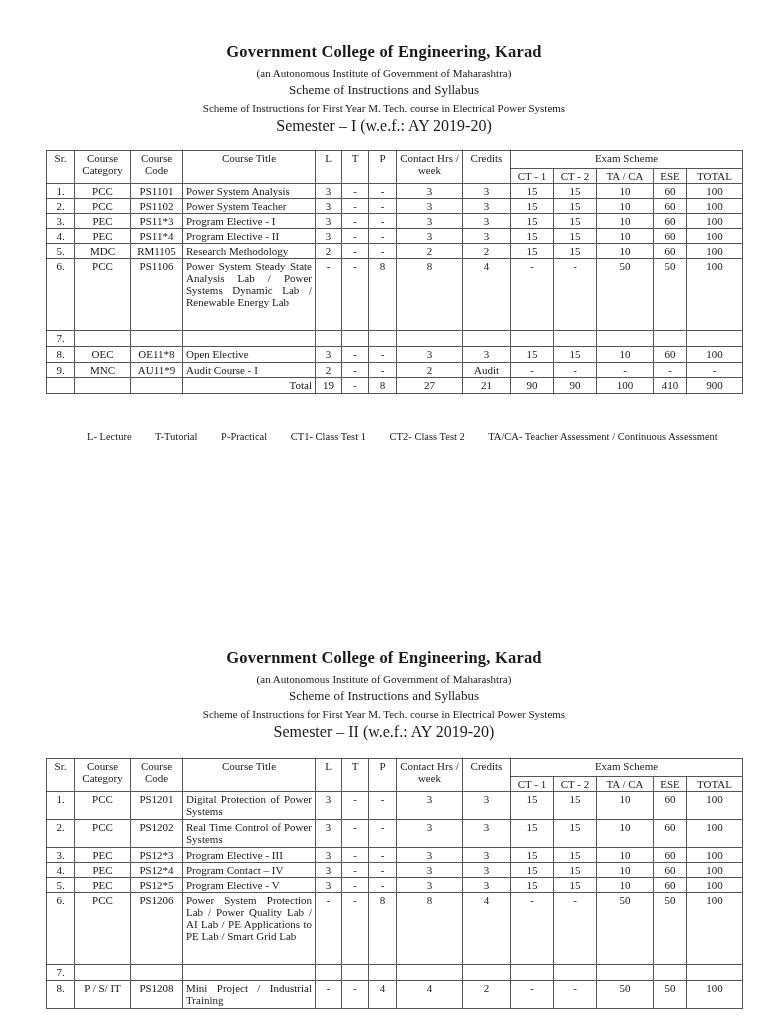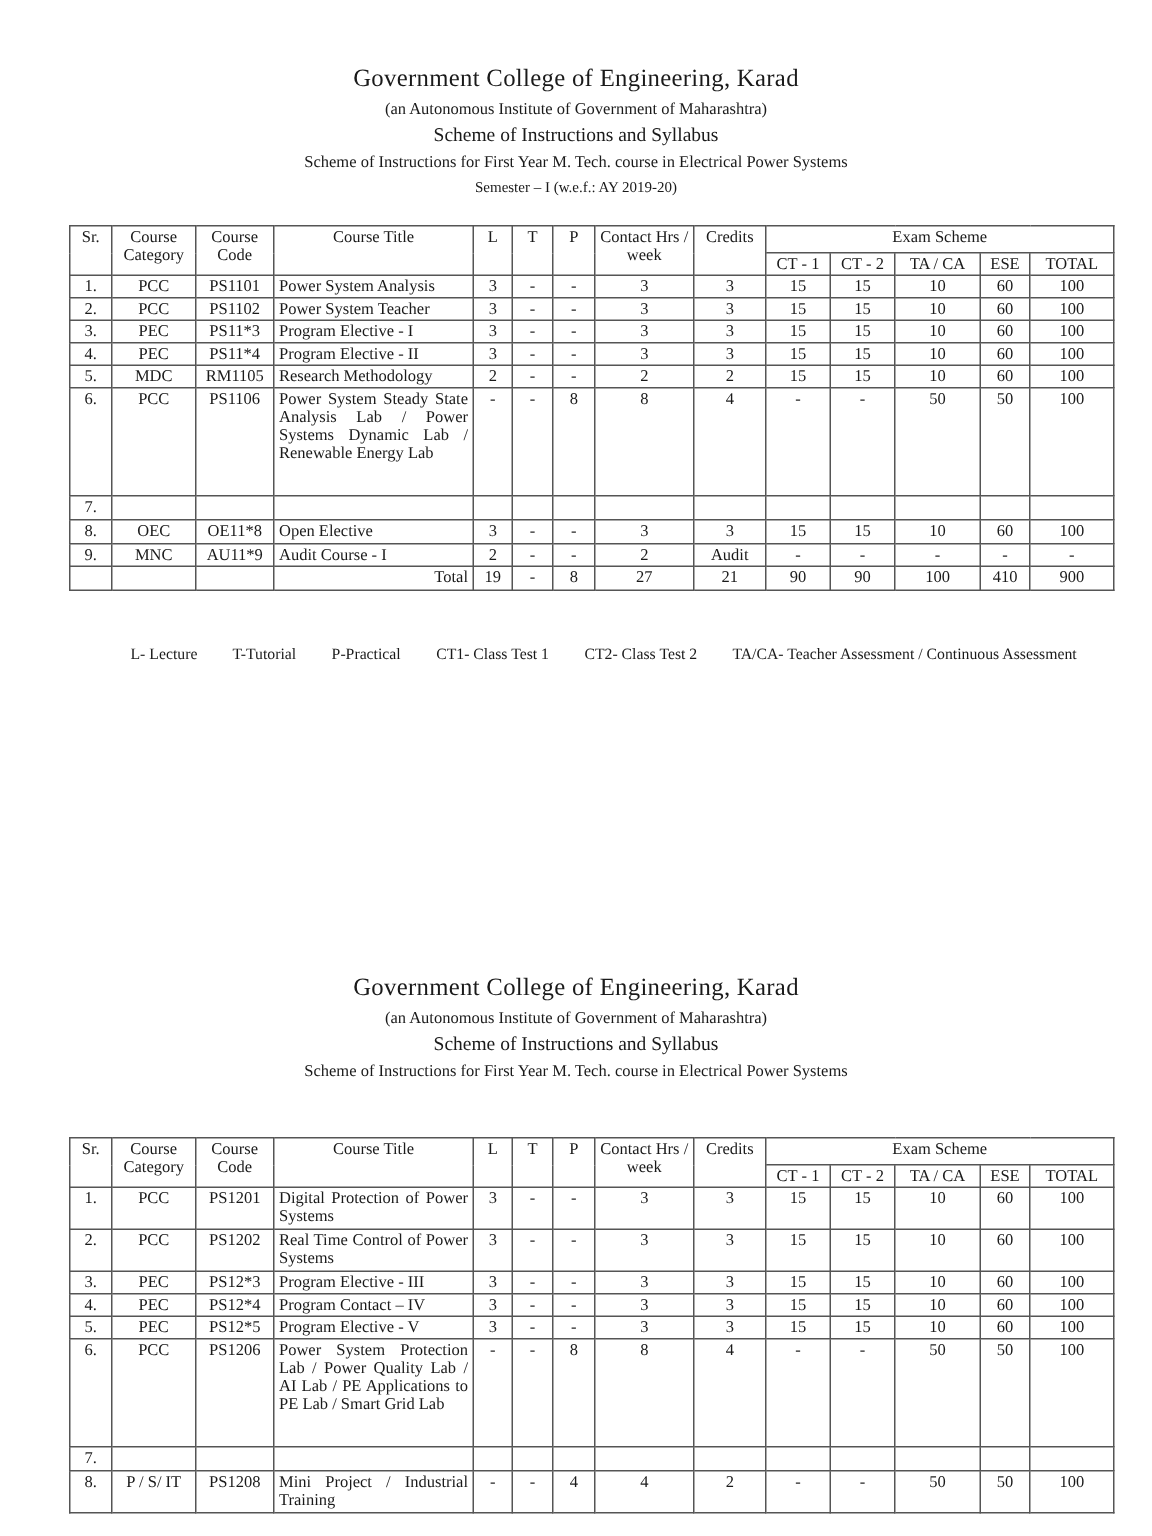--- a/index.html
+++ b/index.html
@@ -1,25 +1,25 @@
 <!DOCTYPE html>
 <html><head>
   <meta charset="utf-8">
   <style>
     html, body { margin: 0; padding: 0; background: #ffffff; }
     body {
       width: 768px; height: 1024px; overflow: hidden; position: relative;
       font-family: "Liberation Serif", "DejaVu Serif", serif; color: #1a1a1a;
     }
     .header { position: absolute; left: 0; width: 768px; text-align: center; }
-    .h-college { font-size: 16.5px; line-height: 20px; letter-spacing: 0.2px; }
+    .h-college { font-size: 16.5px; line-height: 20px; letter-spacing: 0.2px; font-weight: bold; }
     .h-inst { font-size: 11px; line-height: 16px; }
     .h-scheme { font-size: 13px; line-height: 18px; }
     .h-sub { font-size: 11px; line-height: 16px; }
-    .h-sem { font-size: 10px; line-height: 16px; }
+    .h-sem { font-size: 16px; line-height: 16px; }
 
     table.scheme {
       position: absolute; left: 46px; border-collapse: collapse;
       table-layout: fixed; width: 696px; font-size: 11px; line-height: 12px;
     }
     table.scheme td, table.scheme th {
       border: 1px solid #555; padding: 1px 3px; vertical-align: top;
       font-weight: normal; text-align: center;
     }
     table.scheme .title { text-align: left; }
@@ -253,20 +253,21 @@
     <span>CT2- Class Test 2</span><span class="gap" style="width:21px"></span>
     <span>TA/CA- Teacher Assessment / Continuous Assessment</span>
   </div>
 </div>
 
 <div class="header" style="top:648px;">
   <div class="h-college">Government College of Engineering, Karad</div>
   <div class="h-inst" style="margin-top:3px;">(an Autonomous Institute of Government of Maharashtra)</div>
   <div class="h-scheme">Scheme of Instructions and Syllabus</div>
   <div class="h-sub" style="margin-top:1px;">Scheme of Instructions for First Year M. Tech. course in Electrical Power Systems</div>
+  <div class="h-sem" style="margin-top:2px;">Semester – II (w.e.f.: AY 2019-20)</div>
 </div>
 
 <table class="scheme" style="top:758px;">
   <colgroup>
     <col style="width:28px">
       <col style="width:56px">
       <col style="width:52px">
       <col style="width:133px">
     <col style="width:26px">
       <col style="width:27px">

